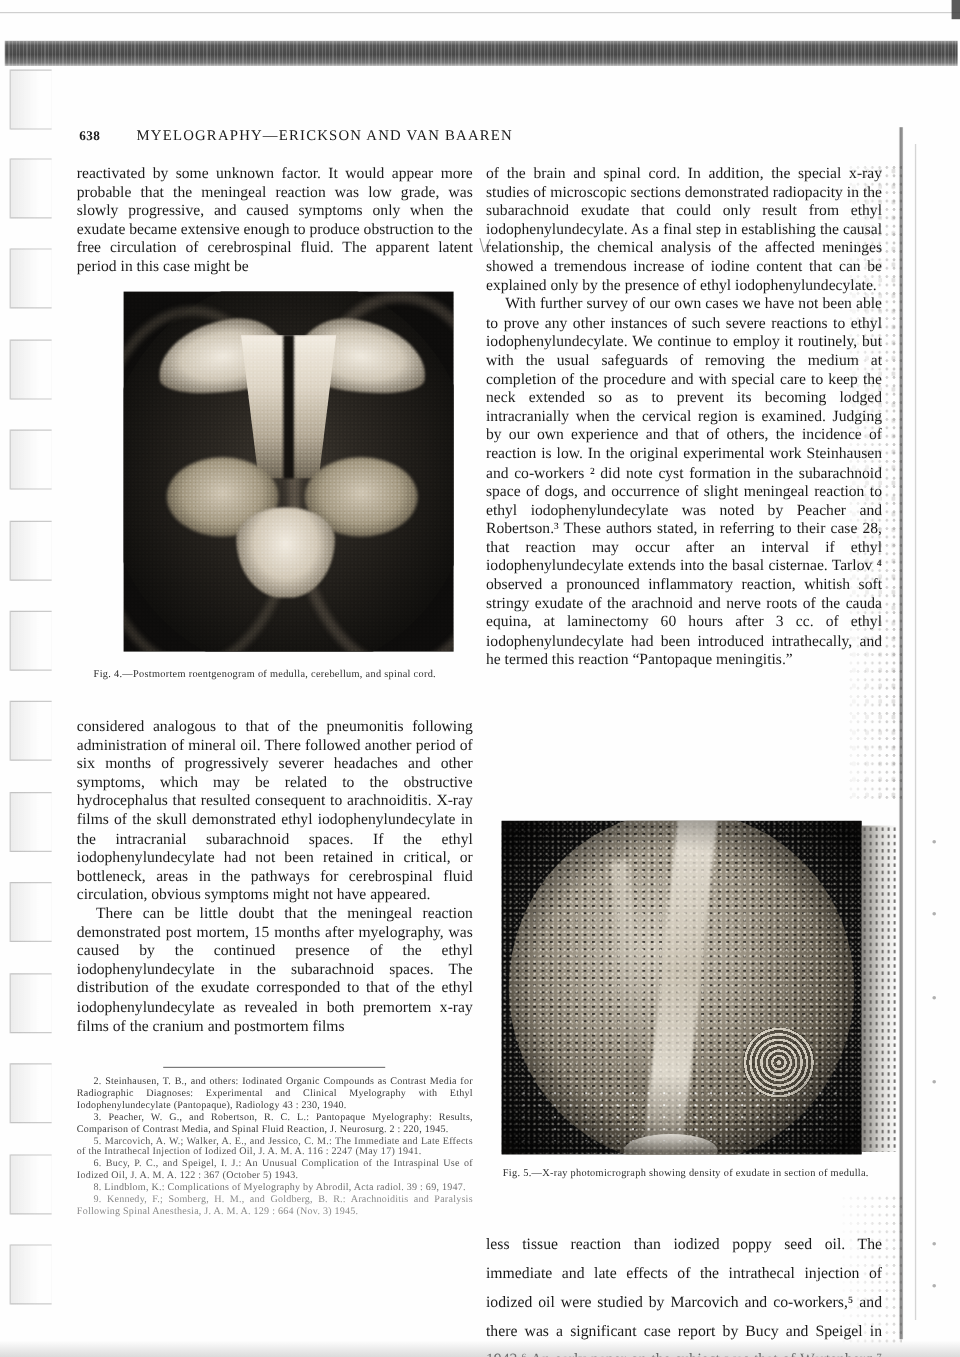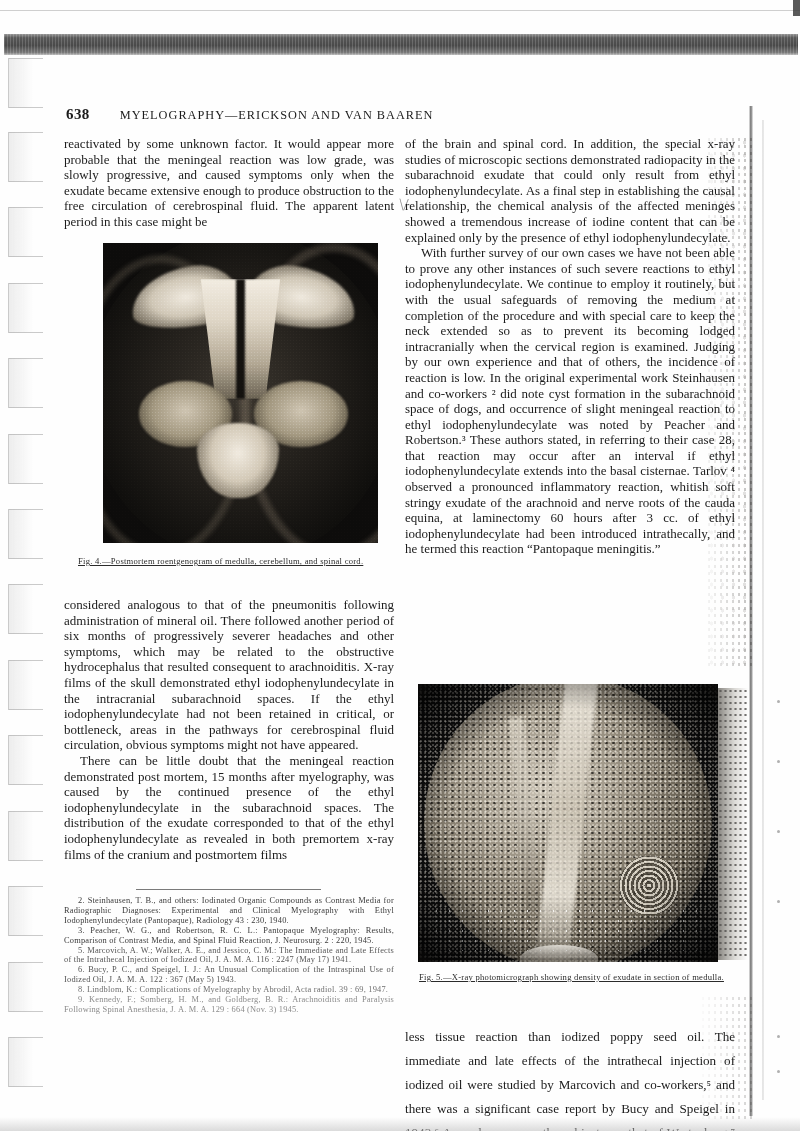--- a/index.html
+++ b/index.html
@@ -61,21 +61,21 @@
     position:absolute;right:20px;width:3px;height:3px;border-radius:50%;
     background:#8e8e8e;opacity:.7;
   }
 
   
   .running-head{
     position:absolute;left:66px;top:106px;width:600px;
     font-size:12.3px;letter-spacing:1.0px;
     font-family:"Liberation Serif","DejaVu Serif",serif;
   }
-  .running-head .folio{font-weight:bold;font-size:15px;letter-spacing:.4px;}
+  .running-head .folio{font-weight:bold;font-size:11px;letter-spacing:.4px;}
   .running-head .ttl{margin-left:26px;}
 
   .col{
     position:absolute;
     font-size:13px;
     line-height:15.6px;
     text-align:justify;
     text-justify:inter-word;
     -webkit-hyphens:none;hyphens:none;
   }
@@ -86,21 +86,21 @@
 
   .figwrap{position:absolute;}
   .figcap{
     position:absolute;
     font-size:8.6px;line-height:10.4px;
     letter-spacing:.25px;
     text-align:justify;
     color:#2b2b2b;
     font-family:"Liberation Serif","DejaVu Serif",serif;
   }
-  .figcap .lead{margin-left:14px;text-decoration:underline;}
+  .figcap .lead{margin-left:14px;}
 
   
   #fig4{left:103px;top:243px;width:275px;height:300px;
         background:#0d0c0b;overflow:hidden;}
   #fig4 .halo{
     position:absolute;left:-6%;top:-4%;width:112%;height:110%;
     border-radius:50%;
     background:radial-gradient(ellipse at 50% 48%,#39342d 0%,#211e1a 42%,#100f0d 70%,#090807 100%);
   }
   #fig4 .ringL{
@@ -331,21 +331,21 @@
   <div class="col col-left" style="top:597px;">
     <p>considered analogous to that of the pneumonitis following administration of mineral oil. There followed another period of six months of progressively severer headaches and other symptoms, which may be related to the obstructive hydrocephalus that resulted consequent to arachnoiditis. X-ray films of the skull demonstrated ethyl iodophenylundecylate in the intracranial subarachnoid spaces. If the ethyl iodophenylundecylate had not been retained in critical, or bottleneck, areas in the pathways for cerebrospinal fluid circulation, obvious symptoms might not have appeared.</p>
     <p class="ind">There can be little doubt that the meningeal reaction demonstrated post mortem, 15 months after myelography, was caused by the continued presence of the ethyl iodophenylundecylate in the subarachnoid spaces. The distribution of the exudate corresponded to that of the ethyl iodophenylundecylate as revealed in both premortem x-ray films of the cranium and postmortem films</p>
   </div>
 
   <div class="refrule"></div>
   <div class="refs">
     <p class="f1">2. Steinhausen, T. B., and others: Iodinated Organic Compounds as Contrast Media for Radiographic Diagnoses: Experimental and Clinical Myelography with Ethyl Iodophenylundecylate (Pantopaque), Radiology 43 : 230, 1940.</p>
     <p class="f1">3. Peacher, W. G., and Robertson, R. C. L.: Pantopaque Myelography: Results, Comparison of Contrast Media, and Spinal Fluid Reaction, J. Neurosurg. 2 : 220, 1945.</p>
     <p class="f2">5. Marcovich, A. W.; Walker, A. E., and Jessico, C. M.: The Immediate and Late Effects of the Intrathecal Injection of Iodized Oil, J. A. M. A. 116 : 2247 (May 17) 1941.</p>
-    <p class="f2">6. Bucy, P. C., and Speigel, I. J.: An Unusual Complication of the Intraspinal Use of Iodized Oil, J. A. M. A. 122 : 367 (May 5) 1943.</p>
+    <p class="f2">6. Bucy, P. C., and Speigel, I. J.: An Unusual Complication of the Intraspinal Use of Iodized Oil, J. A. M. A. 122 : 367 (October 5) 1943.</p>
     <p class="f3">8. Lindblom, K.: Complications of Myelography by Abrodil, Acta radiol. 39 : 69, 1947.</p>
     <p class="f4">9. Kennedy, F.; Somberg, H. M., and Goldberg, B. R.: Arachnoiditis and Paralysis Following Spinal Anesthesia, J. A. M. A. 129 : 664 (Nov. 3) 1945.</p>
   </div>
 
   <div class="pencil-mark">\/</div>
 
   <div class="col col-right">
     <p>of the brain and spinal cord. In addition, the special x-ray studies of microscopic sections demonstrated radiopacity in the subarachnoid exudate that could only result from ethyl iodophenylundecylate. As a final step in establishing the causal relationship, the chemical analysis of the affected meninges showed a tremendous increase of iodine content that can be explained only by the presence of ethyl iodophenylundecylate.</p>
     <p class="ind">With further survey of our own cases we have not been able to prove any other instances of such severe reactions to ethyl iodophenylundecylate. We continue to employ it routinely, but with the usual safeguards of removing the medium at completion of the procedure and with special care to keep the neck extended so as to prevent its becoming lodged intracranially when the cervical region is examined. Judging by our own experience and that of others, the incidence of reaction is low. In the original experimental work Steinhausen and co-workers ² did note cyst formation in the subarachnoid space of dogs, and occurrence of slight meningeal reaction to ethyl iodophenylundecylate was noted by Peacher and Robertson.³ These authors stated, in referring to their case 28, that reaction may occur after an interval if ethyl iodophenylundecylate extends into the basal cisternae. Tarlov ⁴ observed a pronounced inflammatory reaction, whitish soft stringy exudate of the arachnoid and nerve roots of the cauda equina, at laminectomy 60 hours after 3 cc. of ethyl iodophenylundecylate had been introduced intrathecally, and he termed this reaction “Pantopaque meningitis.”</p>
   </div>

